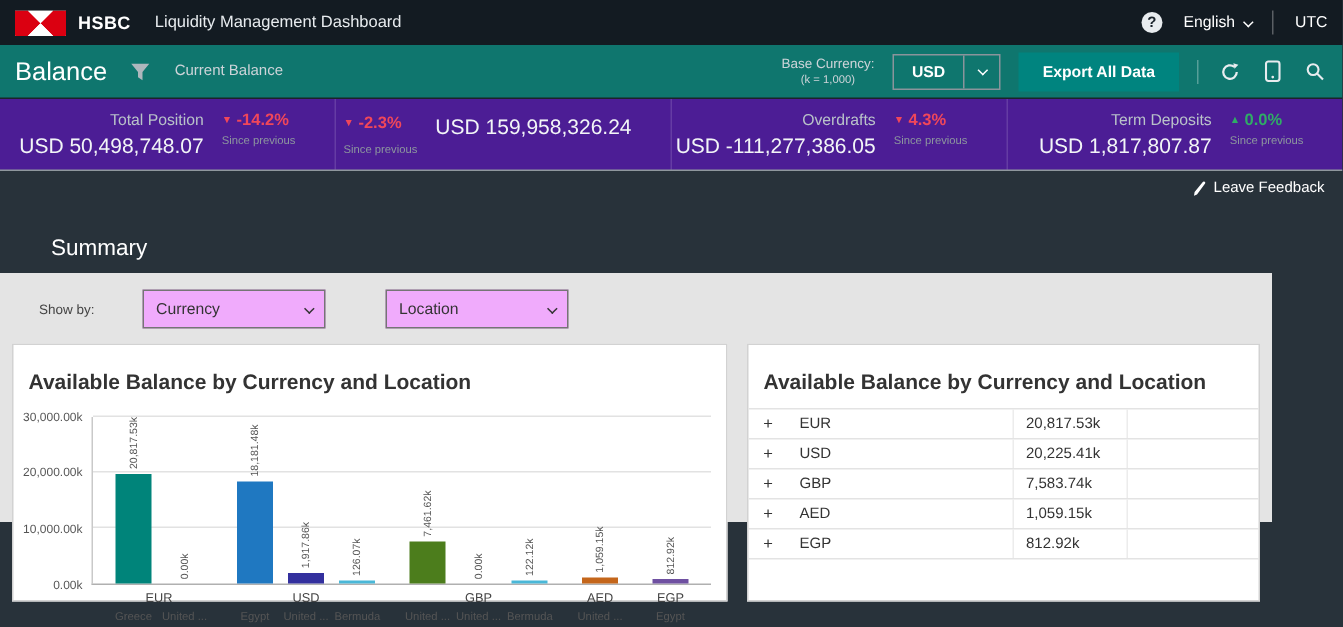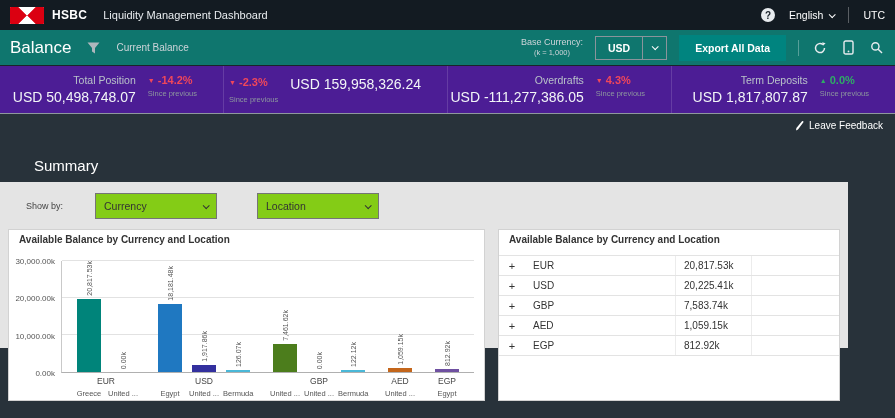--- a/index.html
+++ b/index.html
@@ -46,26 +46,26 @@
   .kpi-since { font-size:7.5px; color:#8d979e; }
 
   
   .content { padding-top:6px; }
   .feedback { display:flex; justify-content:flex-end; padding-right:12px; }
   .feedback-btn { background:none; border:none; color:#fff; font-family:inherit; font-size:10px; cursor:pointer; display:flex; align-items:flex-start; gap:5px; }
   .section-title { color:#fff; font-size:15px; font-weight:500; margin:26px 0 8px 34px; }
   .panel { width:848px; height:166px; background:#e4e4e4; padding:9px 8px 8px; }
   .controls { display:flex; align-items:center; margin:2px 0 10px 18px; gap:18px; }
   .show-by { font-size:9px; color:#444; }
-  .select { width:122px; height:21px; background:#84cc16; border:1px solid #757575; display:flex; align-items:center; justify-content:space-between; padding:12px 8px; font-size:10.5px; color:#333; cursor:pointer; margin-left:14px; }
+  .select { width:122px; height:21px; background:#f0abfc; border:1px solid #757575; display:flex; align-items:center; justify-content:space-between; padding:12px 8px; font-size:10.5px; color:#333; cursor:pointer; margin-left:14px; }
   .select .chev { color:#333; }
   .select + .select { margin-left:22px; }
   .cards { display:flex; gap:13px; }
   .card { background:#fff; border:1px solid #d2d2d2; height:172px; }
-  .card-title { font-size:10px; font-weight:bold; color:#333; padding:4px 10px 0; }
+  .card-title { font-size:14px; font-weight:bold; color:#333; padding:16px 10px 0; }
 
   
   .chart-card { width:477px; padding-bottom:4px; }
   .chart-wrap { display:flex; margin-top:16px; padding-right:10px; }
   .yaxis { width:52px; height:112px; position:relative; flex:none; }
   .ytick { position:absolute; right:6px; transform:translateY(50%); font-size:8px; color:#555; white-space:nowrap; }
   .plot { flex:1; height:112px; position:relative; border-left:1px solid #c9c9c9; border-bottom:1px solid #b0b0b0; display:flex; align-items:flex-end; justify-content:space-between; padding:0 12px; }
   .gridline { position:absolute; left:0; right:0; height:1px; background:#e2e2e2; }
   .cgroup { height:100%; display:flex; align-items:flex-end; justify-content:center; gap:4px; position:relative; }
   .bar-col { width:30px; height:100%; display:flex; flex-direction:column; justify-content:flex-end; align-items:center; }

